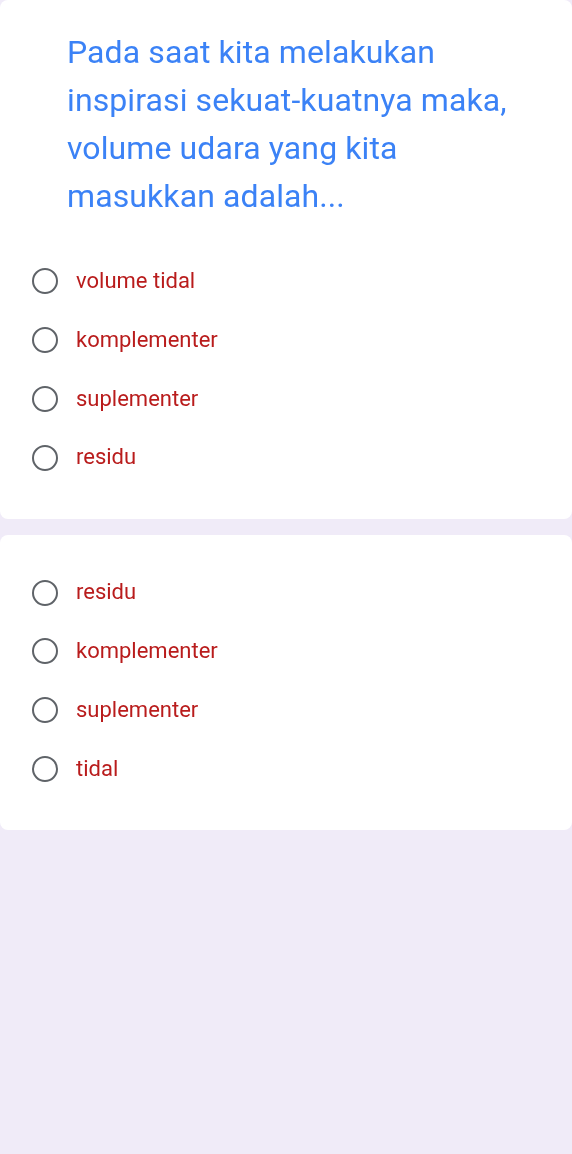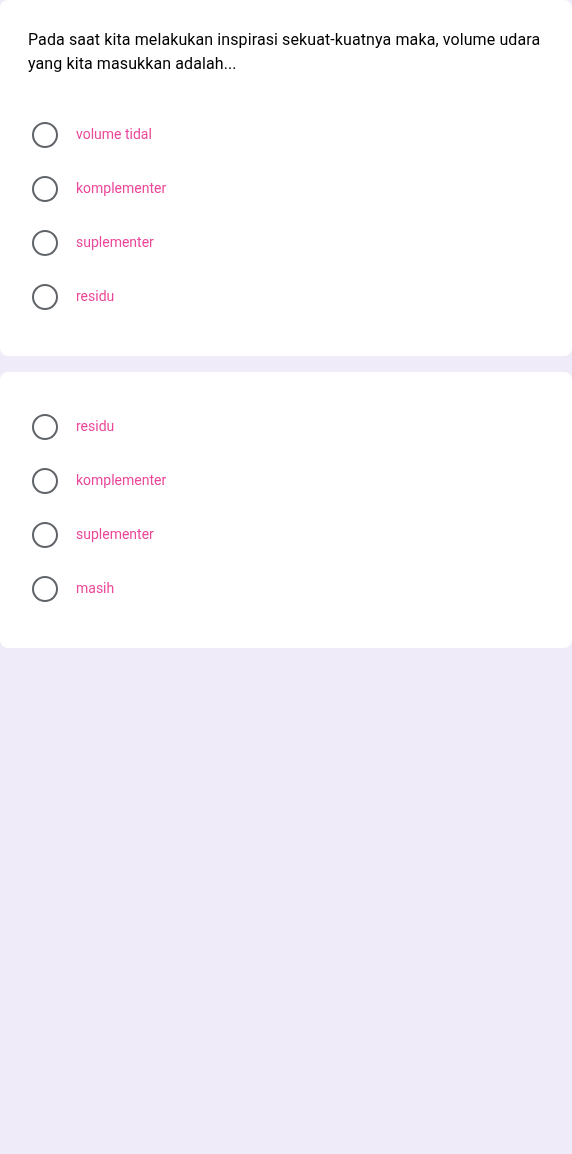--- a/index.html
+++ b/index.html
@@ -13,44 +13,45 @@
       width: 572px;
       height: 1154px;
     }
     .card {
       background-color: #ffffff;
       border-radius: 8px;
       padding: 28px 28px 32px 28px;
       margin-bottom: 16px;
     }
     .question-text {
-      font-size: 16px;
+      font-size: 32px;
       line-height: 1.5;
-      color: #000000;
+      color: #3b82f6;
       margin-bottom: 32px;
       letter-spacing: 0.1px;
+      margin-left: 39px;
     }
     .option-row {
       display: flex;
       align-items: center;
       padding: 14px 0;
       cursor: pointer;
     }
     .radio-circle {
       width: 26px;
       height: 26px;
       border: 2.5px solid #5f6368;
       border-radius: 50%;
       flex-shrink: 0;
       margin-right: 18px;
       margin-left: 4px;
     }
     .option-label {
-      font-size: 14px;
-      color: #ec4899;
+      font-size: 22px;
+      color: #b91c1c;
       line-height: 1.4;
     }
   </style>
 </head>
 <body>
 
 <div class="card">
   <div class="question-text">Pada saat kita melakukan inspirasi sekuat-kuatnya maka, volume udara yang kita masukkan adalah...</div>
   <div class="option-row">
     <div class="radio-circle"></div>
@@ -78,15 +79,15 @@
   <div class="option-row">
     <div class="radio-circle"></div>
     <div class="option-label">komplementer</div>
   </div>
   <div class="option-row">
     <div class="radio-circle"></div>
     <div class="option-label">suplementer</div>
   </div>
   <div class="option-row">
     <div class="radio-circle"></div>
-    <div class="option-label">masih</div>
+    <div class="option-label">tidal</div>
   </div>
 </div>
 
 </body></html>

